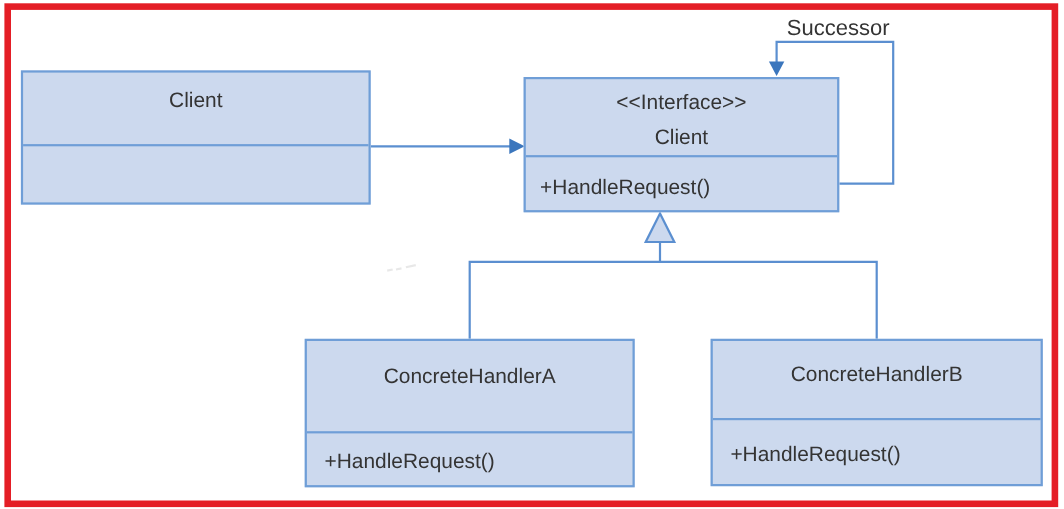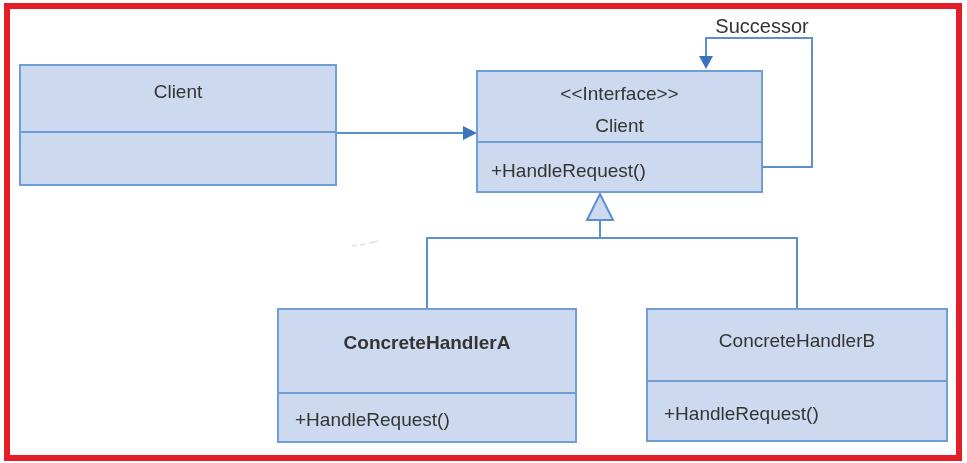--- a/index.html
+++ b/index.html
@@ -106,21 +106,21 @@
     <div class="title-compartment" style="height:71px; padding-top:6px;">
       <div class="stereotype-text">&lt;&lt;Interface&gt;&gt;</div>
       <div class="title-text">Client</div>
     </div>
     <div class="method-compartment" style="padding:0 0 8px 13px;">
       <div class="method-text">+HandleRequest()</div>
     </div>
   </div>
 
   <div class="uml-box" style="left:277px; top:308px; width:300px; height:135px;">
-    <div class="title-compartment" style="height:88px; padding-bottom:16px;font-weight:bold;">
+    <div class="title-compartment" style="height:88px; padding-bottom:16px;">
       <div class="title-text">ConcreteHandlerA</div>
     </div>
     <div class="method-compartment" style="padding:0 0 10px 16px;">
       <div class="method-text">+HandleRequest()</div>
     </div>
   </div>
 
   <div class="uml-box" style="left:646px; top:308px; width:302px; height:134px;">
     <div class="title-compartment" style="height:72px; padding-bottom:8px;">
       <div class="title-text">ConcreteHandlerB</div>

